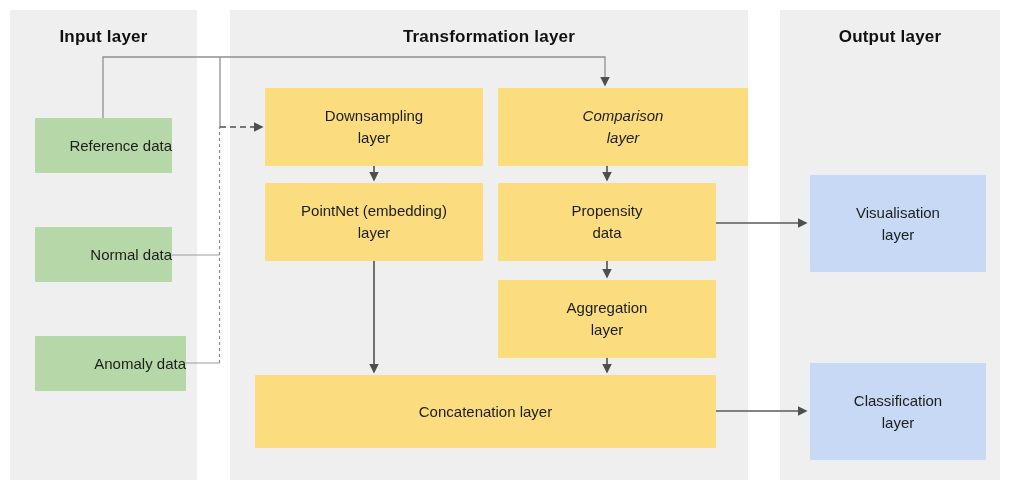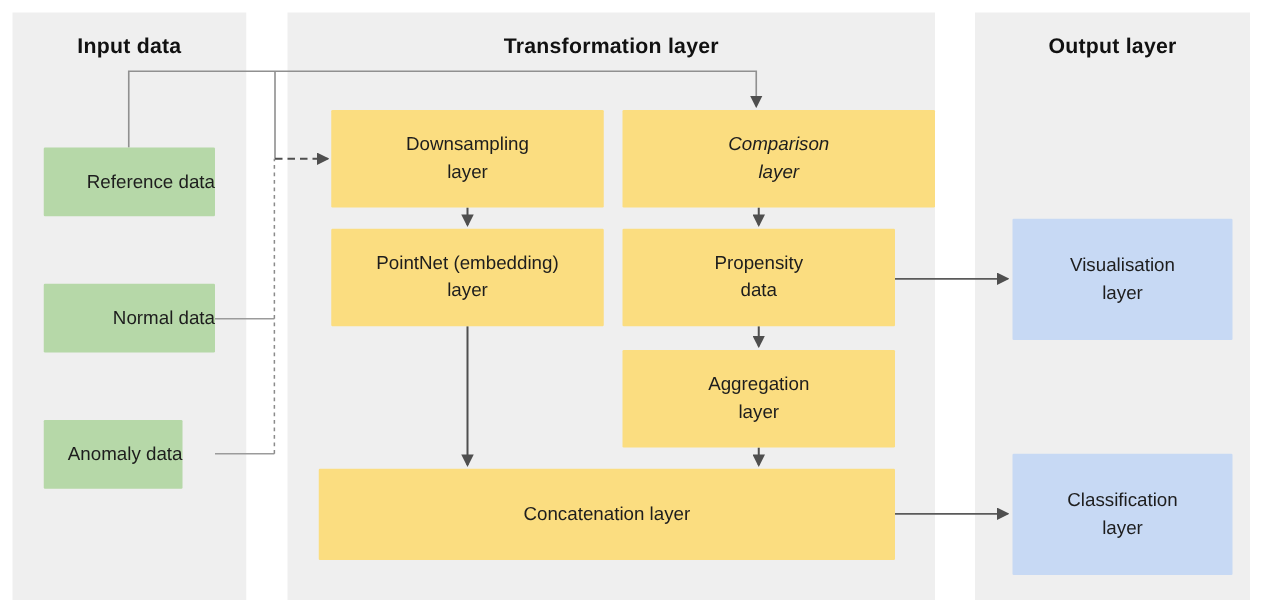--- a/index.html
+++ b/index.html
@@ -51,39 +51,39 @@
     font-size: 15px;
     line-height: 1.45;
     color: #1d1d1d;
   }
   .green  { background: var(--green-box, #b6d8a8); justify-content: flex-end; }
   .yellow { background: var(--yellow-box, #fbdd80); }
   .blue   { background: var(--blue-box, #c7d9f4); }
 
   #n-reference      { left: 35px;  top: 118px; width: 137px; height: 55px; }
   #n-normal         { left: 35px;  top: 227px; width: 137px; height: 55px; }
-  #n-anomaly        { left: 35px;  top: 336px; width: 111px; height: 55px; }
+  #n-anomaly        { left: 35px;  top: 336px; width: 151px; height: 55px; }
 
   #n-downsampling   { left: 265px; top: 88px;  width: 218px; height: 78px; }
   #n-comparison     { left: 498px; top: 88px;  width: 250px; height: 78px; font-style: italic; }
   #n-pointnet       { left: 265px; top: 183px; width: 218px; height: 78px; }
   #n-propensity     { left: 498px; top: 183px; width: 218px; height: 78px; }
   #n-aggregation    { left: 498px; top: 280px; width: 218px; height: 78px; }
   #n-concatenation  { left: 255px; top: 375px; width: 461px; height: 73px; }
 
   #n-visualisation  { left: 810px; top: 175px; width: 176px; height: 97px; }
   #n-classification { left: 810px; top: 363px; width: 176px; height: 97px; }
 </style>
 </head>
 <body>
 
 <div class="stage">
 
   <section class="panel" id="panel-input">
-    <h2 class="panel-title">Input data</h2>
+    <h2 class="panel-title">Input layer</h2>
   </section>
   <section class="panel" id="panel-transformation">
     <h2 class="panel-title">Transformation layer</h2>
   </section>
   <section class="panel" id="panel-output">
     <h2 class="panel-title">Output layer</h2>
   </section>
 
   <svg class="wires" viewBox="0 0 1024 490">
     <defs>

